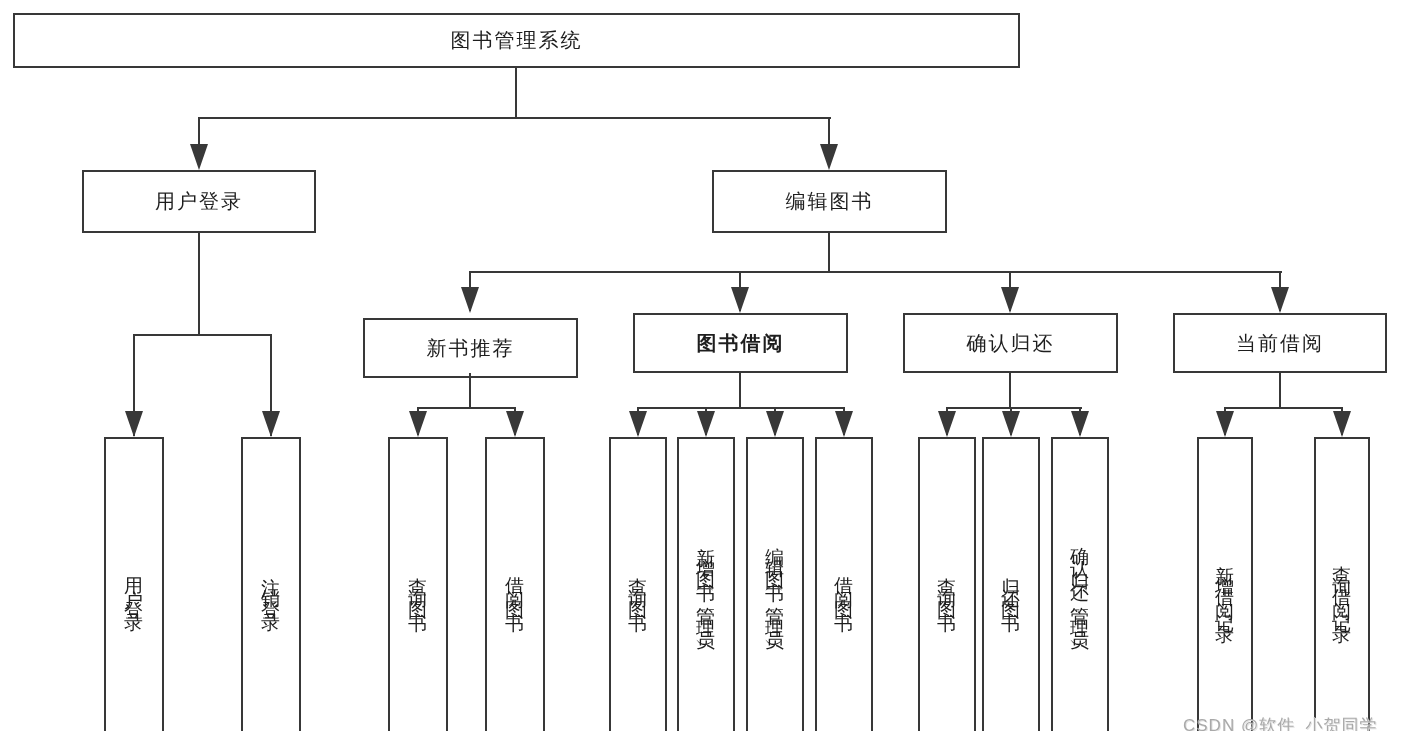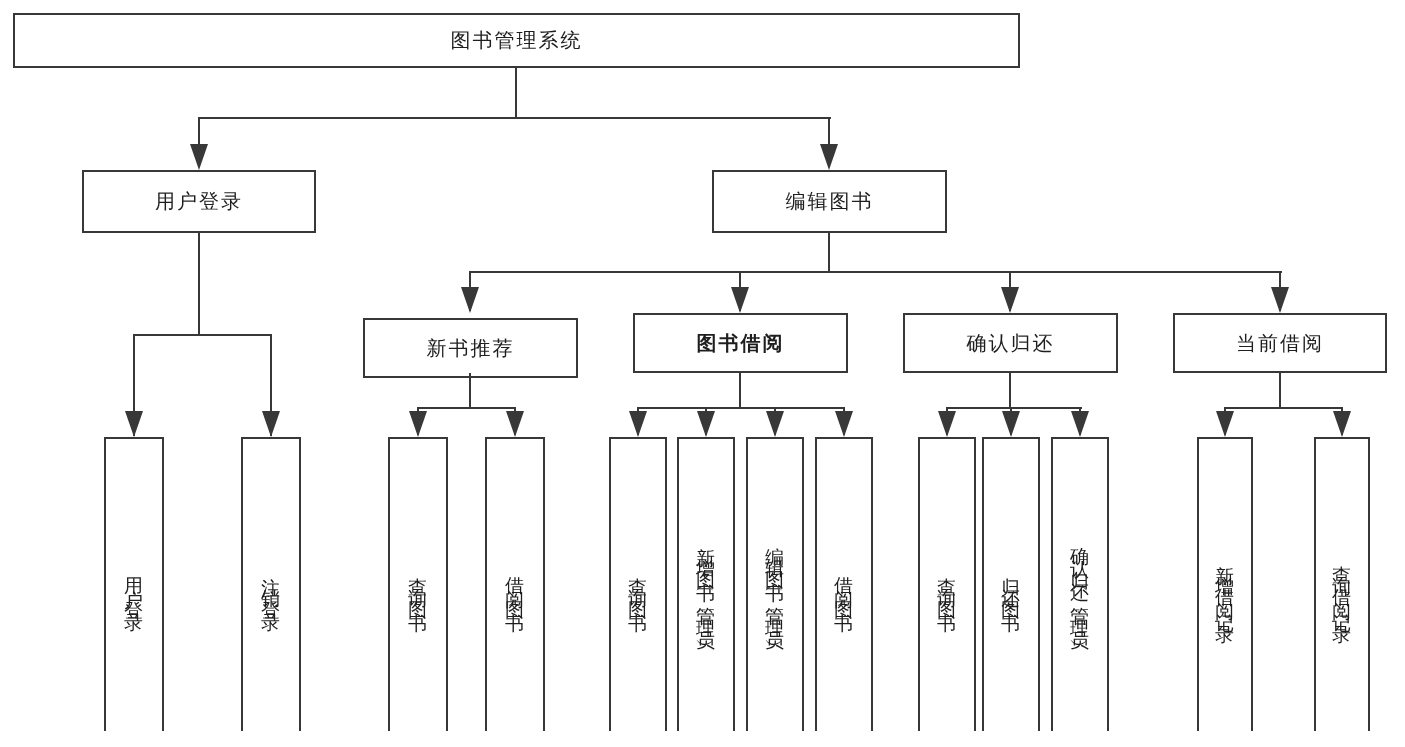--- a/index.html
+++ b/index.html
@@ -190,14 +190,15 @@
     <span class="vlabel">确认归还（管理员）</span>
   </div>
 
   <div class="box vbox" style="left:1197px;top:437px;width:56px;height:298px;">
     <span class="vlabel">新增借阅记录</span>
   </div>
   <div class="box vbox" style="left:1314px;top:437px;width:56px;height:298px;">
     <span class="vlabel">查询借阅记录</span>
   </div>
 
+  <div class="watermark">CSDN @软件_小贺同学</div>
 
 </div>
 
 </body></html>

